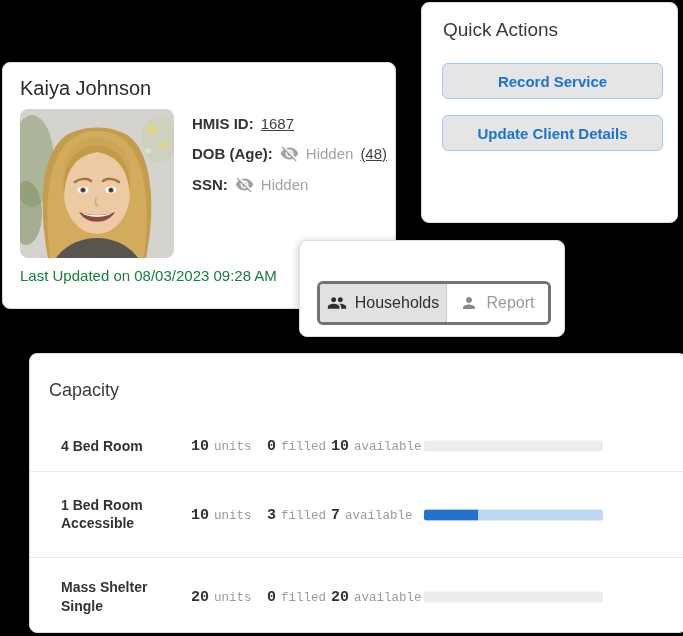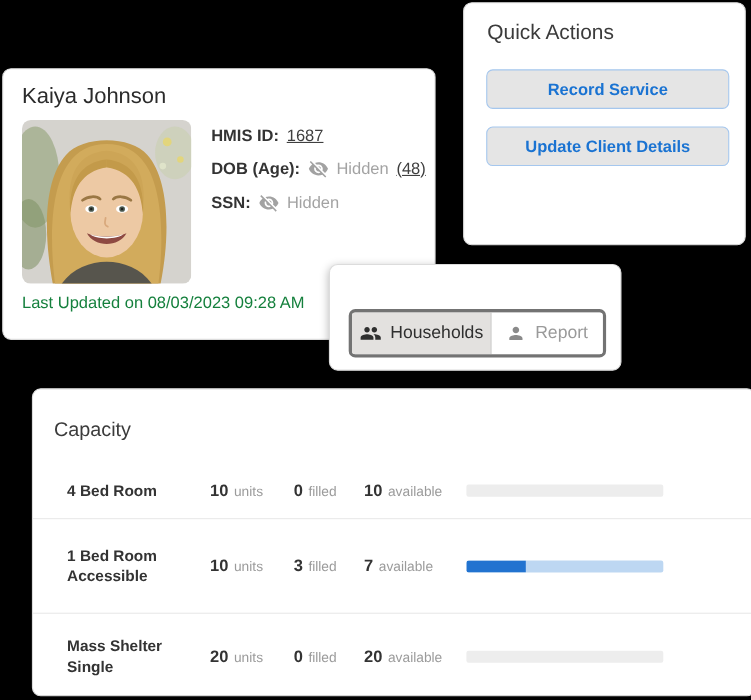--- a/index.html
+++ b/index.html
@@ -51,21 +51,21 @@
   .cap-rows { position:absolute; left:0; right:0; top:67px; }
   .cap-row { position:relative; }
   .cap-row-1 { height:50px; }
   .cap-row-2 { height:85px; border-top:1px solid #e9e9e9; }
   .cap-row-3 { height:78px; border-top:1px solid #e9e9e9; }
   .cap-col { position:absolute; top:50%; transform:translateY(-50%); }
   .cap-name { left:31px; width:124px; font-size:14px; font-weight:700; color:#333; line-height:1.35; }
   .cap-units { left:161px; }
   .cap-filled { left:237px; }
   .cap-avail { left:301px; }
-  .cap-pair { display:flex; align-items:baseline; gap:5px; white-space:nowrap; }
+  .cap-pair { display:flex; align-items:baseline; gap:5px; white-space:nowrap;font-family:Liberation Mono, monospace; }
   .cap-num { font-size:15px; font-weight:700; color:#333; }
   .cap-unit-label { font-size:12.5px; color:#9b9b9b; }
   .cap-bar { left:394px; width:179px; height:11px; border-radius:2px; overflow:hidden; }
   .bar-gray { background:#ededed; }
   .bar-blue { background:#bdd7f2; }
   .cap-bar-fill { height:100%; background:#2273d0; border-radius:2px 0 0 2px; }
 </style>
 </head>
 <body>
 

